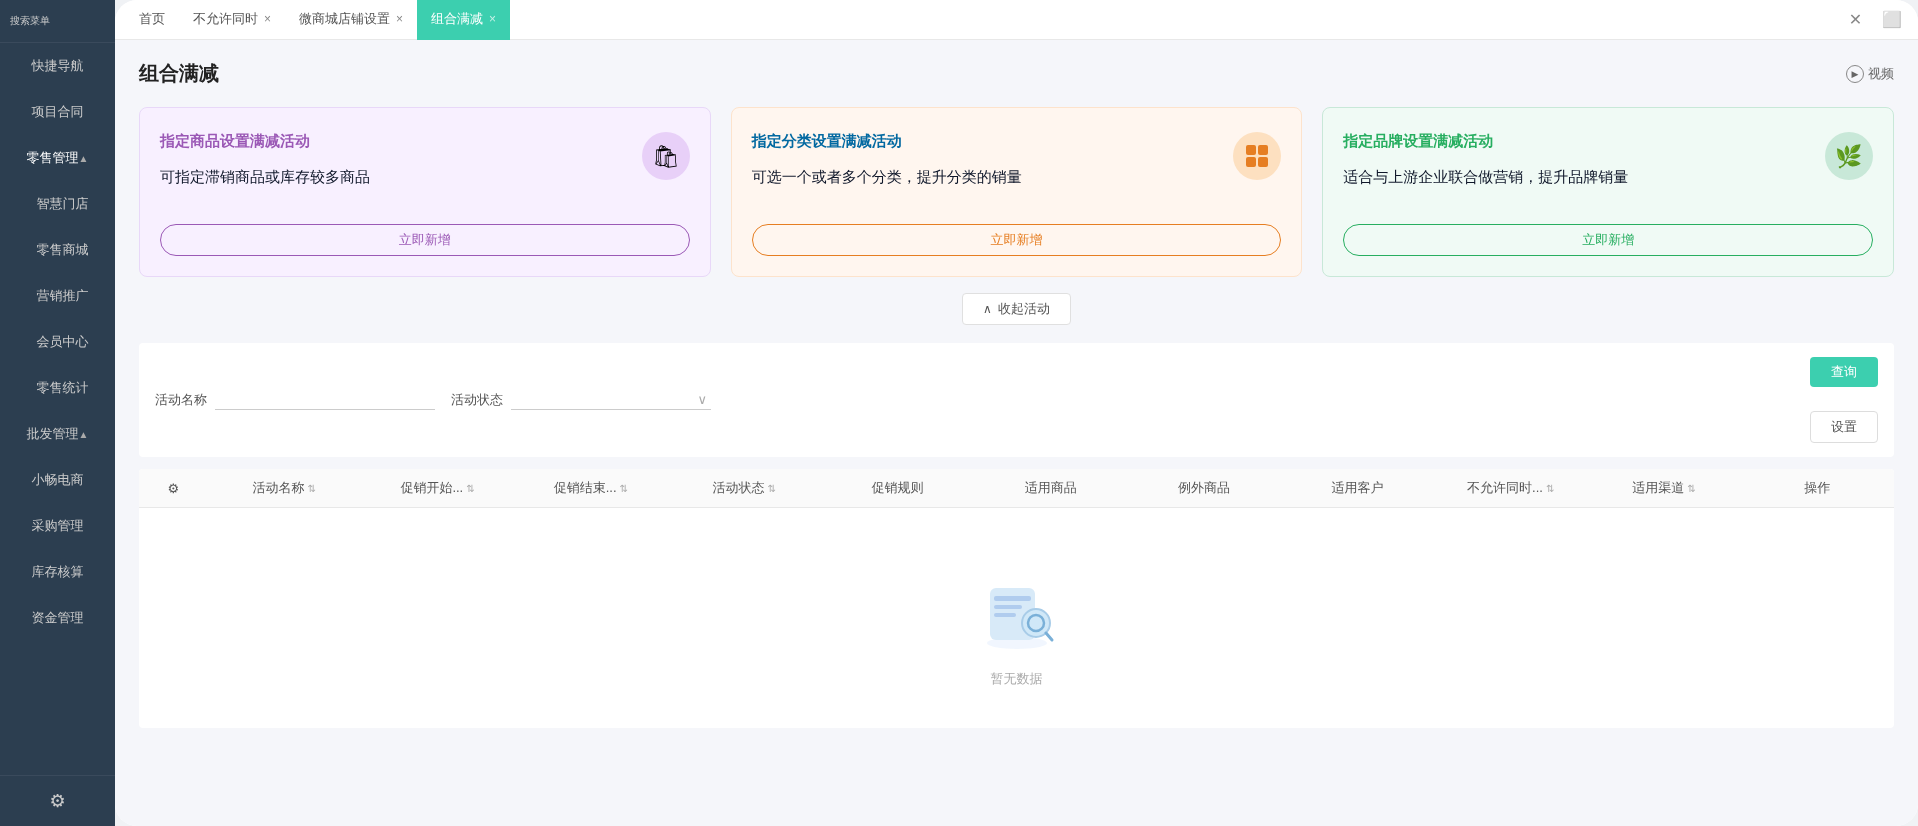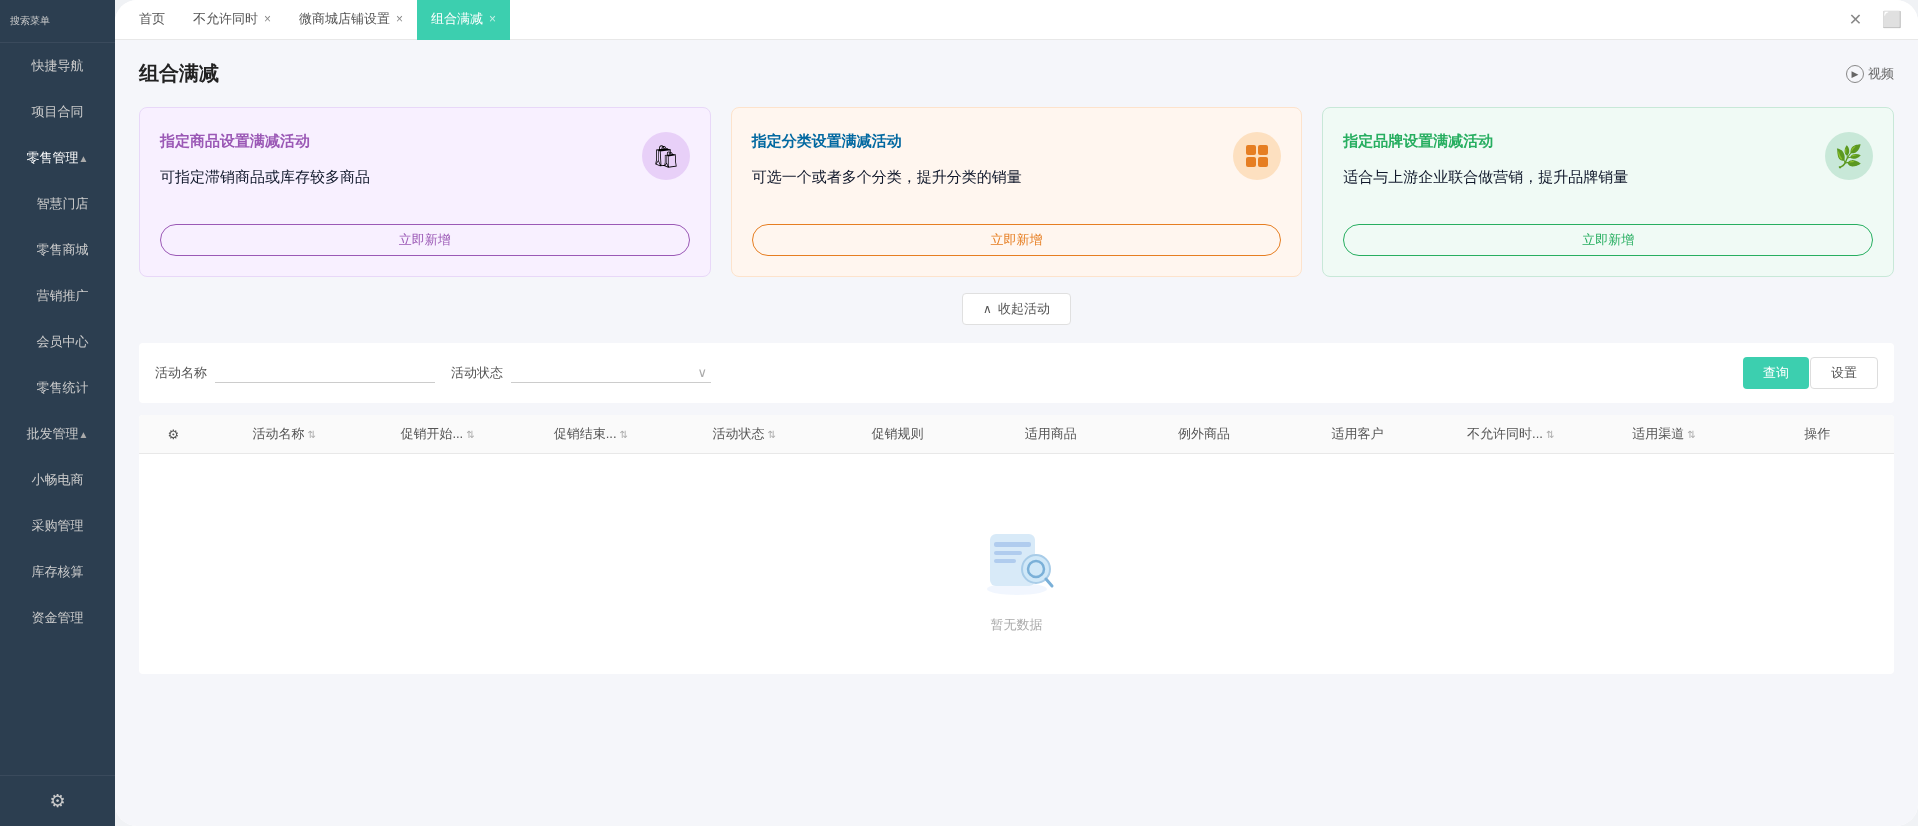--- a/index.html
+++ b/index.html
@@ -240,21 +240,22 @@
       font-size: 13px;
       padding: 2px 4px;
       background: transparent;
       display: flex;
       align-items: center;
       justify-content: space-between;
     }
     .search-actions {
       margin-left: auto;
       display: flex;
-      gap: 1px;
+      flex-direction: column;
+      gap: 24px;
     }
     .btn-query {
       padding: 6px 20px;
       background: #3ccfaf;
       color: #fff;
       border: none;
       border-radius: 4px;
       cursor: pointer;
       font-size: 13px;
     }

